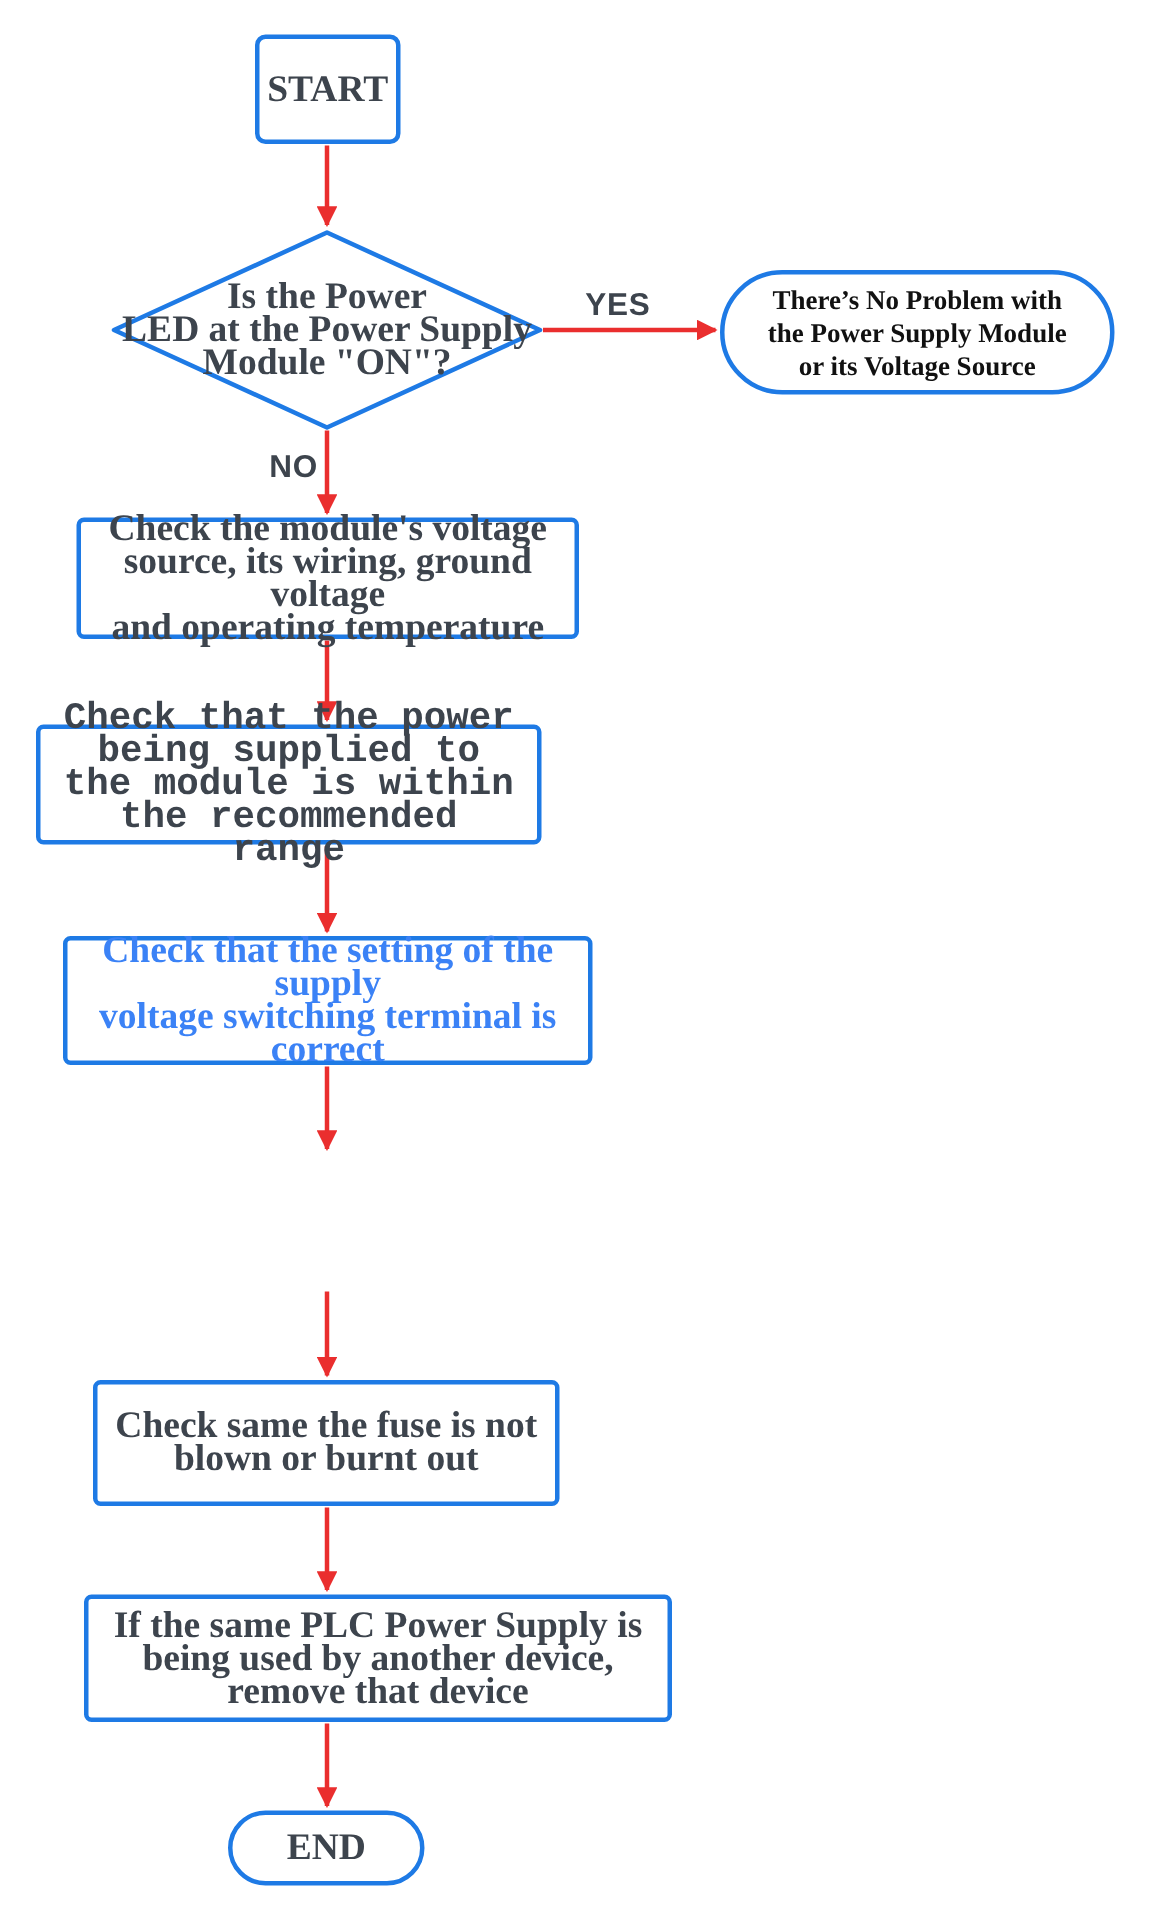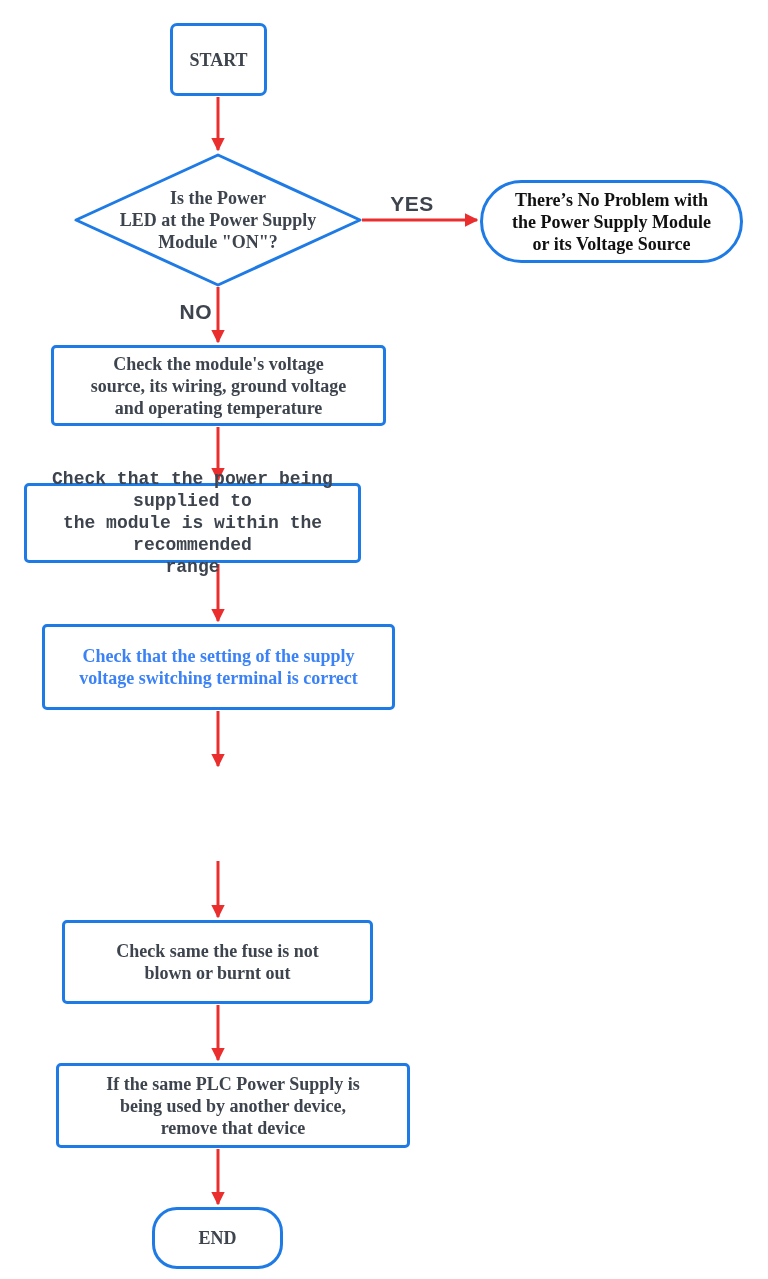--- a/index.html
+++ b/index.html
@@ -21,37 +21,37 @@
   }
   .node {
     position: absolute;
     z-index: 2;
     display: flex;
     align-items: center;
     justify-content: center;
     text-align: center;
     white-space: pre-line;
     font-weight: bold;
-    font-size: 18px;
+    font-size: 25px;
     line-height: 22px;
     color: #3d444d;
     background: #ffffff;
     border: 3px solid #1e7ae5;
     border-radius: 5px;
   }
   .n-start   { left: 170px; top: 23px;   width: 97px;  height: 73px;  border-radius: 7px; }
   .n-decision{ left: 76px;  top: 154px;  width: 284px; height: 132px; border: none; background: transparent; }
   .n-noproblem{ left: 480px; top: 180px; width: 263px; height: 83px;  border-radius: 42px; color: #111111; font-size: 18px; }
   .n-b1 { left: 51px; top: 345px;  width: 335px; height: 81px; }
   .n-b2 { left: 24px; top: 483px;  width: 337px; height: 80px; font-family: Liberation Mono, monospace; }
   .n-b3 { left: 42px; top: 624px;  width: 353px; height: 86px; color: #3b82f6; }
   .n-b4 { left: 57px; top: 769px;  width: 323px; height: 91px; }
   .n-b5 { left: 62px; top: 920px;  width: 311px; height: 84px; }
-  .n-b6 { left: 56px; top: 1063px; width: 354px; height: 85px; }
-  .n-end { left: 152px; top: 1207px; width: 131px; height: 62px; border-radius: 25px; }
+  .n-b6 { left: 56px; top: 1063px; width: 392px; height: 85px; }
+  .n-end { left: 152px; top: 1207px; width: 131px; height: 50px; border-radius: 25px; }
   .edge-label {
     position: absolute;
     z-index: 3;
     font-family: "Liberation Sans", "DejaVu Sans", sans-serif;
     font-weight: bold;
     font-size: 21px;
     line-height: 18px;
     color: #3d444d;
     letter-spacing: 0.5px;
   }

